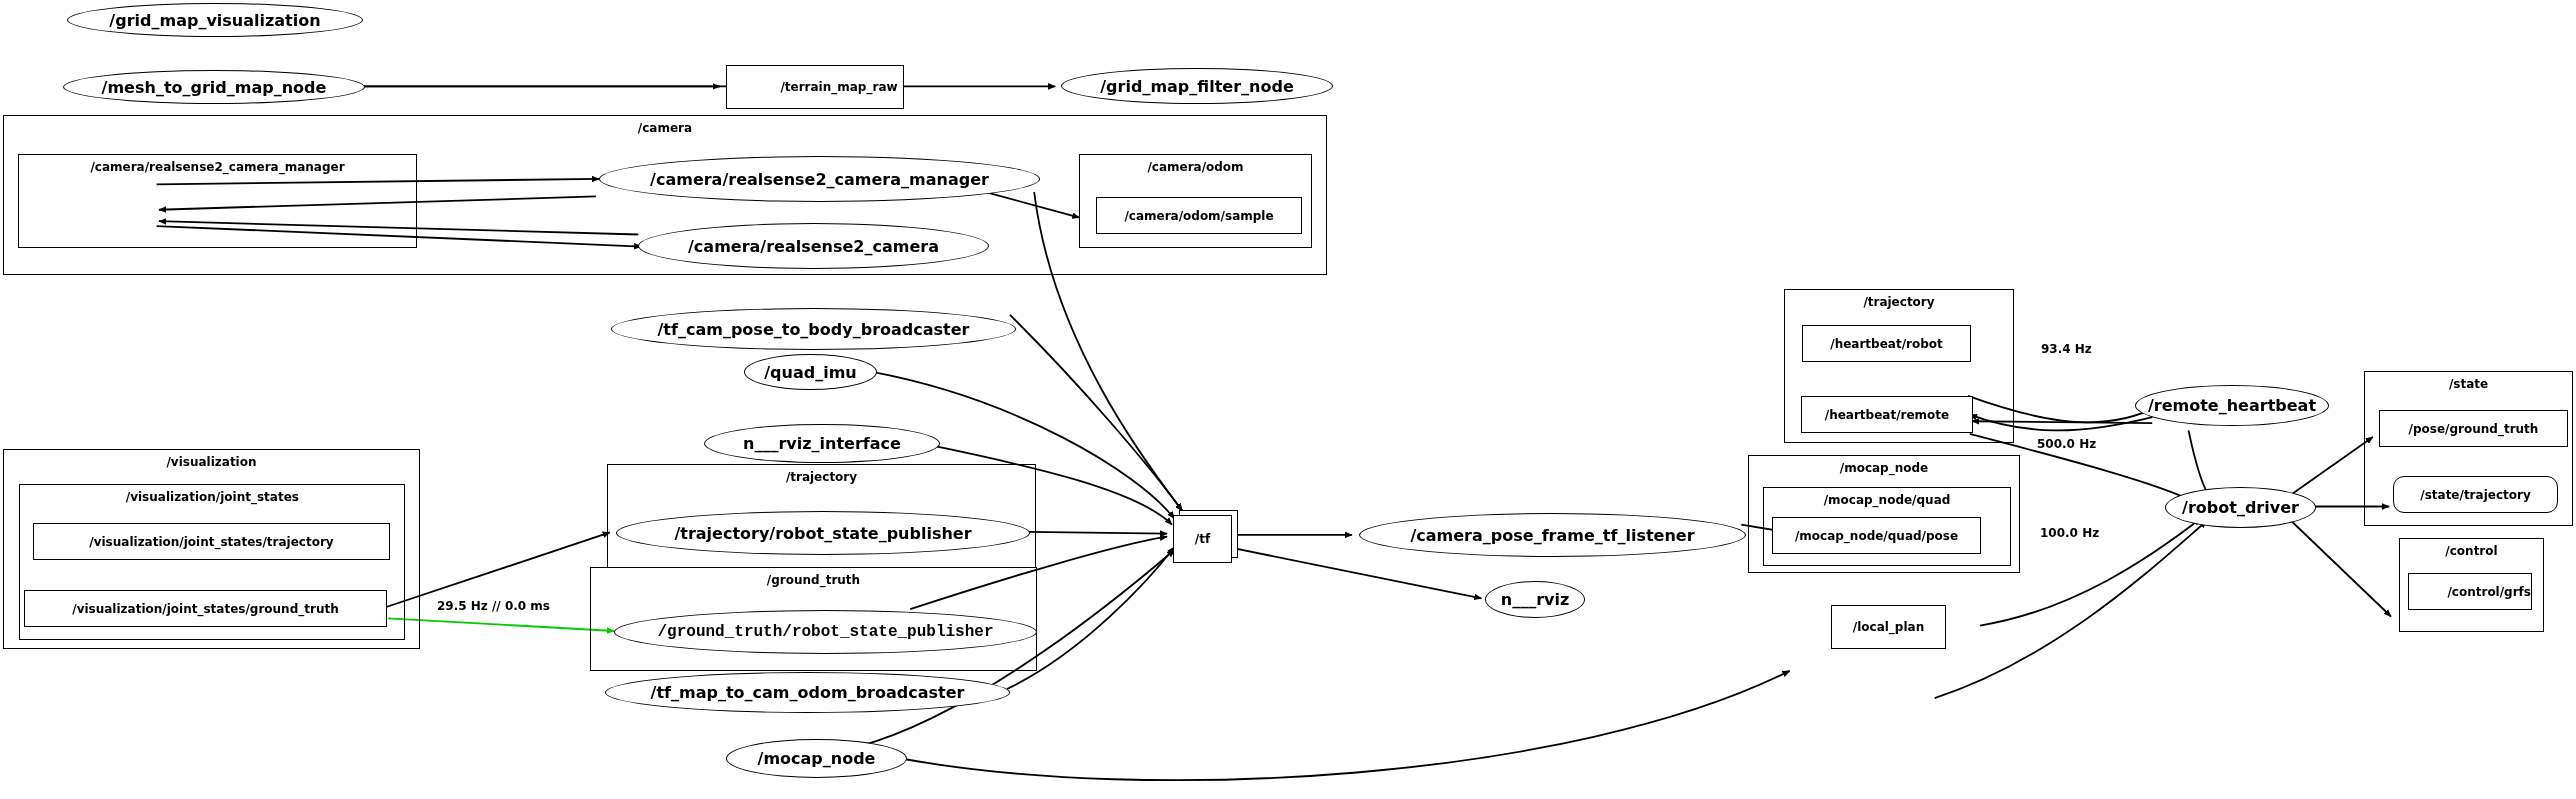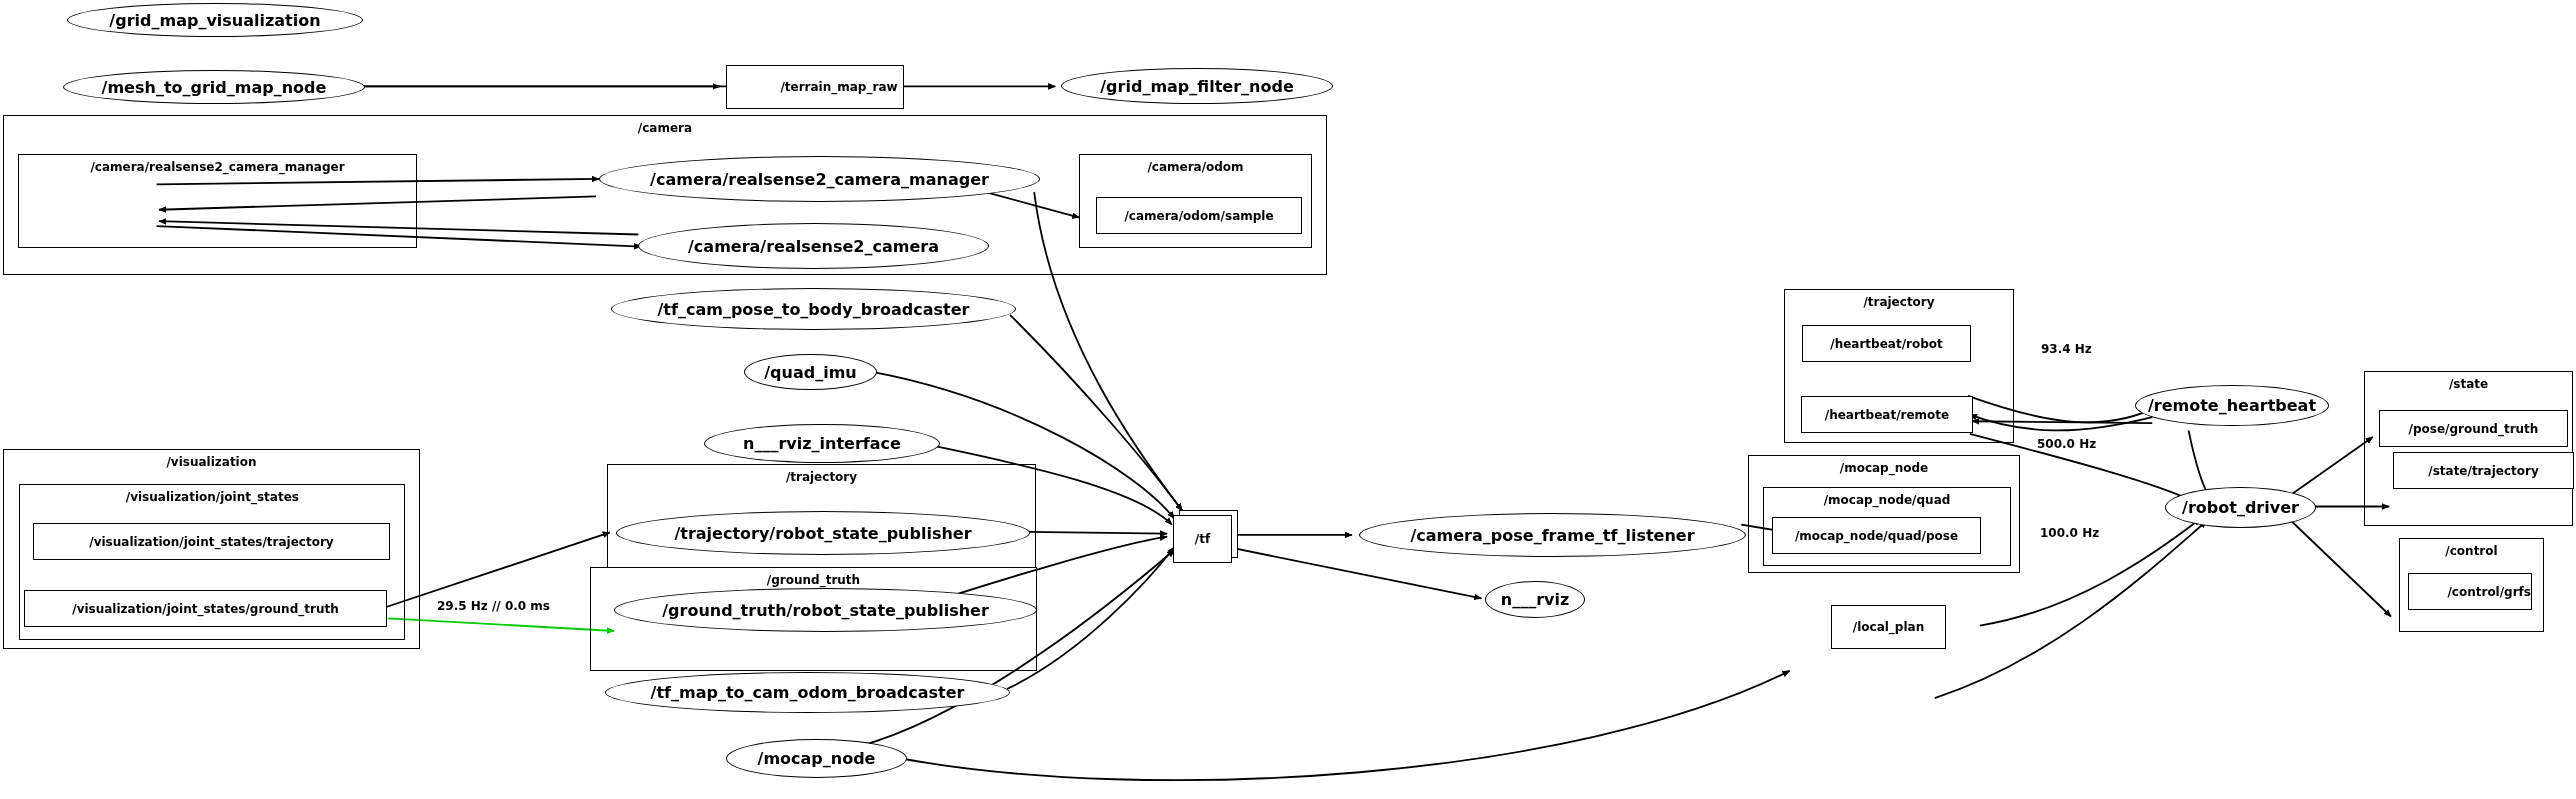--- a/index.html
+++ b/index.html
@@ -213,21 +213,21 @@
   </div>
 
   <div class="cluster" style="left:1079px;top:154px;width:233px;height:94px;">
     <div class="cluster-label">/camera/odom</div>
   </div>
 
   <div class="topic" style="left:1096px;top:197px;width:206px;height:37px;">
     <span>/camera/odom/sample</span>
   </div>
 
-  <div class="rosnode" style="left:611px;top:288px;width:405px;height:42px;">
+  <div class="rosnode" style="left:611px;top:308px;width:405px;height:42px;">
     <span>/tf_cam_pose_to_body_broadcaster</span>
   </div>
 
   <div class="rosnode" style="left:744px;top:354px;width:133px;height:36px;">
     <span>/quad_imu</span>
   </div>
 
   <div class="rosnode" style="left:704px;top:424px;width:236px;height:39px;">
     <span>n___rviz_interface</span>
   </div>
@@ -253,21 +253,21 @@
   </div>
 
   <div class="rosnode" style="left:616px;top:511px;width:414px;height:44px;">
     <span>/trajectory/robot_state_publisher</span>
   </div>
 
   <div class="cluster" style="left:590px;top:567px;width:447px;height:104px;border-width:1.2px;">
     <div class="cluster-label">/ground_truth</div>
   </div>
 
-  <div class="rosnode" style="left:614px;top:588px;width:423px;height:44px;">
+  <div class="rosnode" style="left:614px;top:610px;width:423px;height:44px;font-family:Liberation Mono, monospace;">
     <span>/ground_truth/robot_state_publisher</span>
   </div>
 
   <div class="edge-label" style="left:437px;top:599px;">
     <span>29.5 Hz // 0.0 ms</span>
   </div>
 
   <div class="rosnode" style="left:605px;top:672px;width:405px;height:41px;">
     <span>/tf_map_to_cam_odom_broadcaster</span>
   </div>
@@ -340,21 +340,21 @@
   </div>
 
   <div class="cluster" style="left:2364px;top:371px;width:209px;height:155px;">
     <div class="cluster-label">/state</div>
   </div>
 
   <div class="topic" style="left:2379px;top:410px;width:189px;height:37px;">
     <span>/pose/ground_truth</span>
   </div>
 
-  <div class="topic" style="left:2393px;top:452px;width:181px;height:37px;">
+  <div class="topic" style="left:2393px;top:476px;width:165px;height:37px;border-radius:11px;">
     <span>/state/trajectory</span>
   </div>
 
   <div class="cluster" style="left:2399px;top:538px;width:145px;height:94px;">
     <div class="cluster-label">/control</div>
   </div>
 
   <div class="topic" style="left:2408px;top:573px;width:124px;height:37px;justify-content:flex-end;">
     <span>/control/grfs</span>
   </div>

